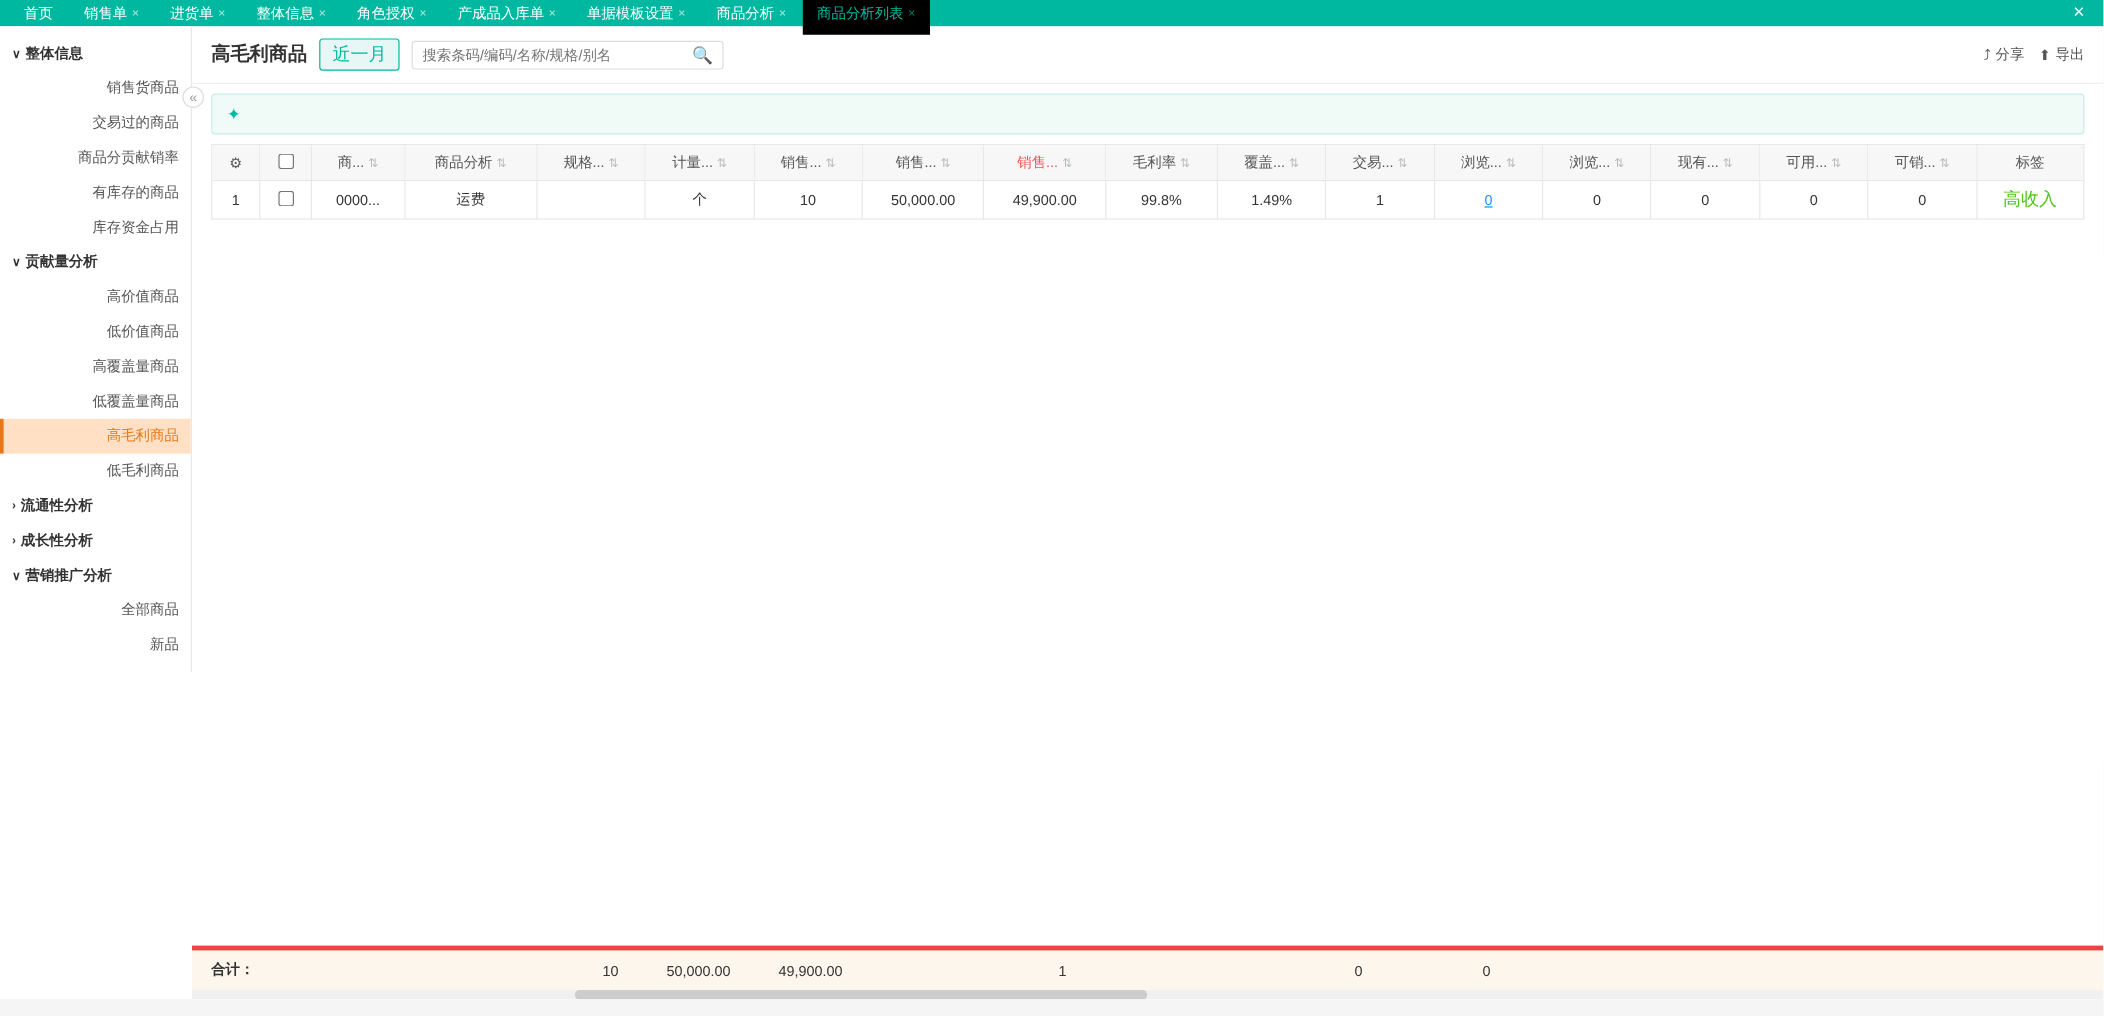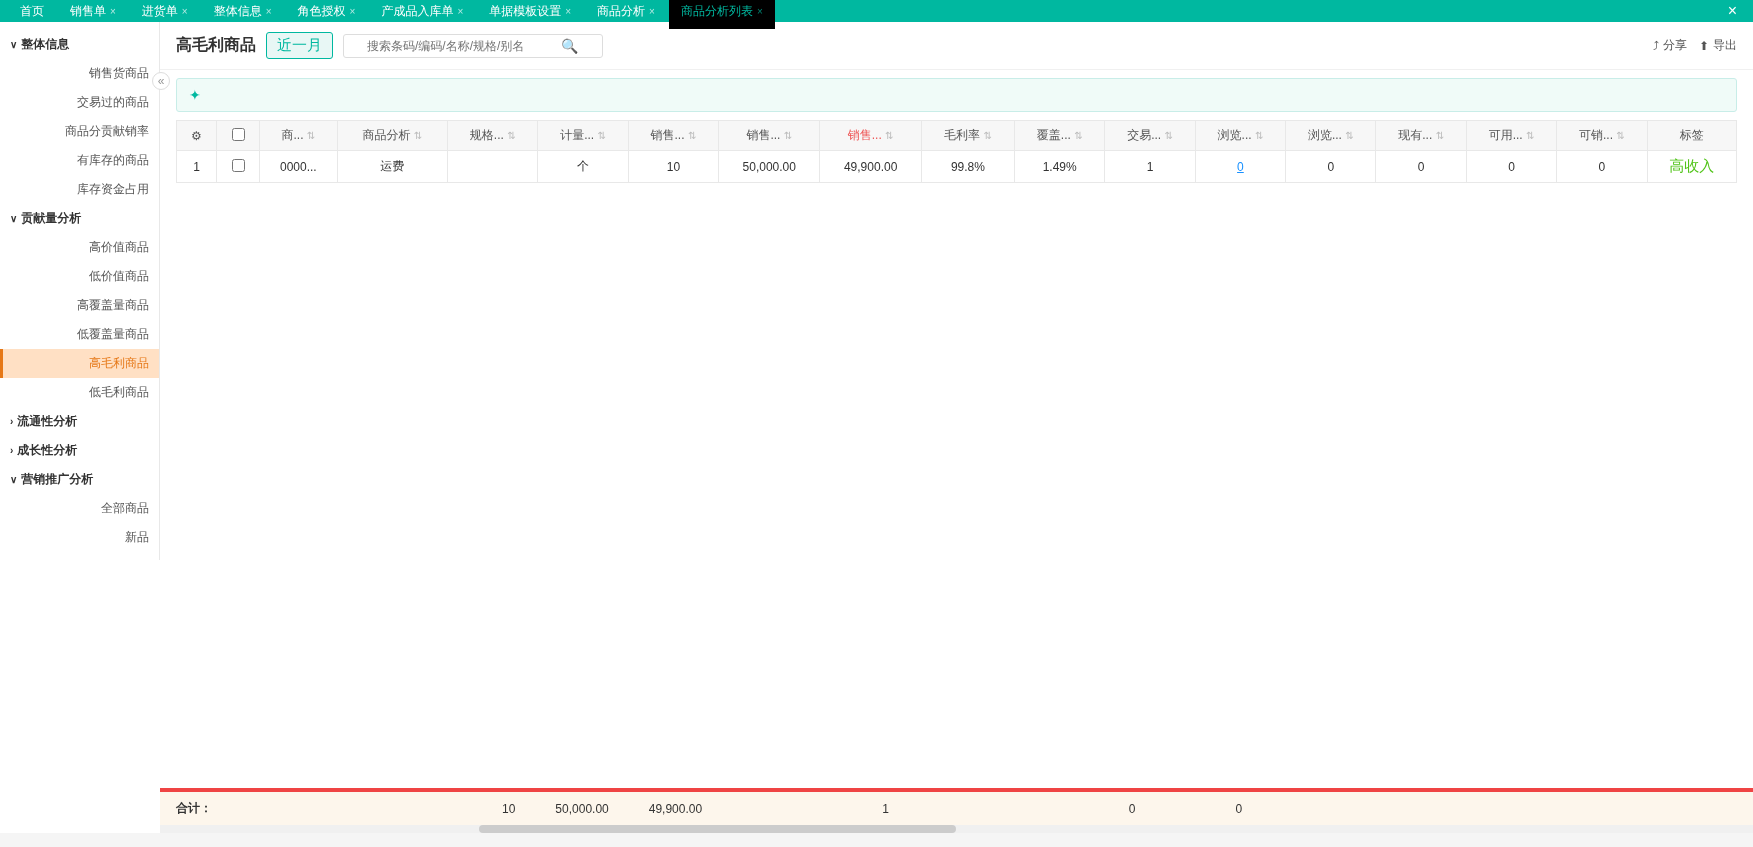--- a/index.html
+++ b/index.html
@@ -119,21 +119,21 @@
     .time-filter-btn.active {
       background: #e8f7f5;
       border-color: #00b8a0;
       color: #00b8a0;
     }
     .search-input-wrap {
       display: flex;
       align-items: center;
       border: 1px solid #ddd;
       border-radius: 3px;
-      padding: 3px 23px;
+      padding: 3px 8px;
       gap: 4px;
       flex: 1;
       max-width: 260px;
     }
     .search-input-wrap input {
       border: none;
       outline: none;
       font-size: 12px;
       width: 100%;
       color: #999;

